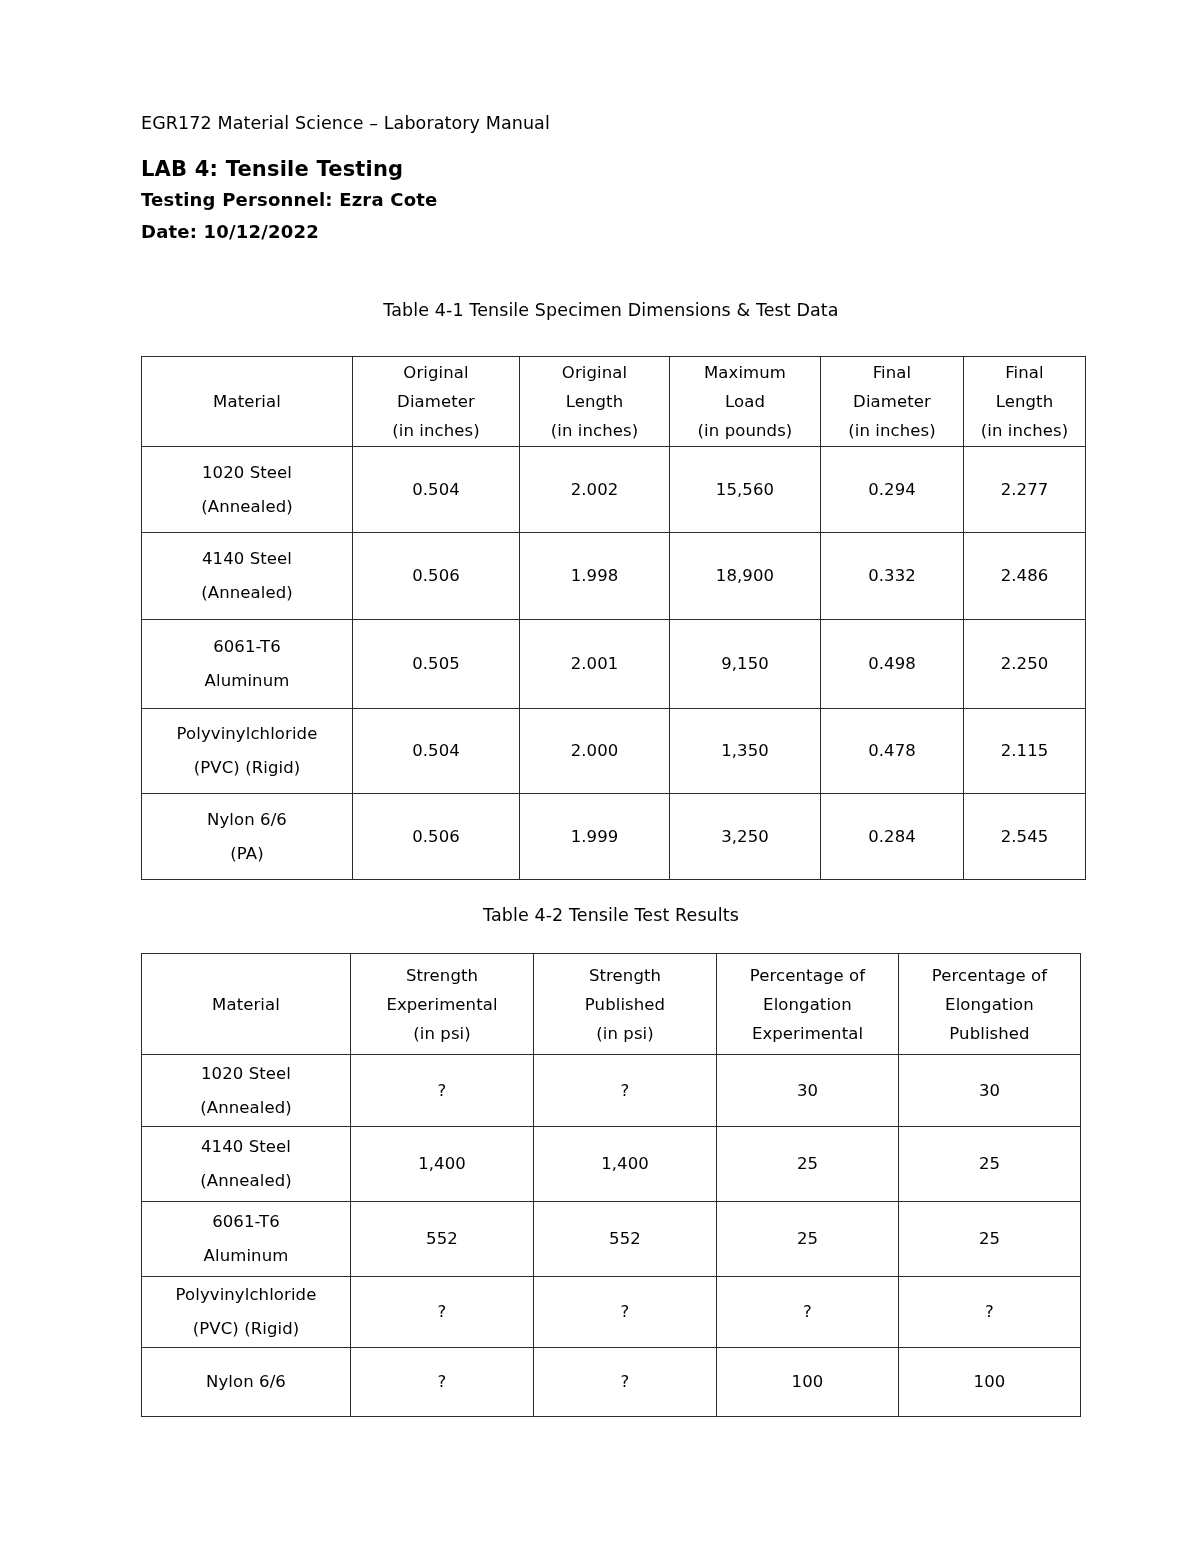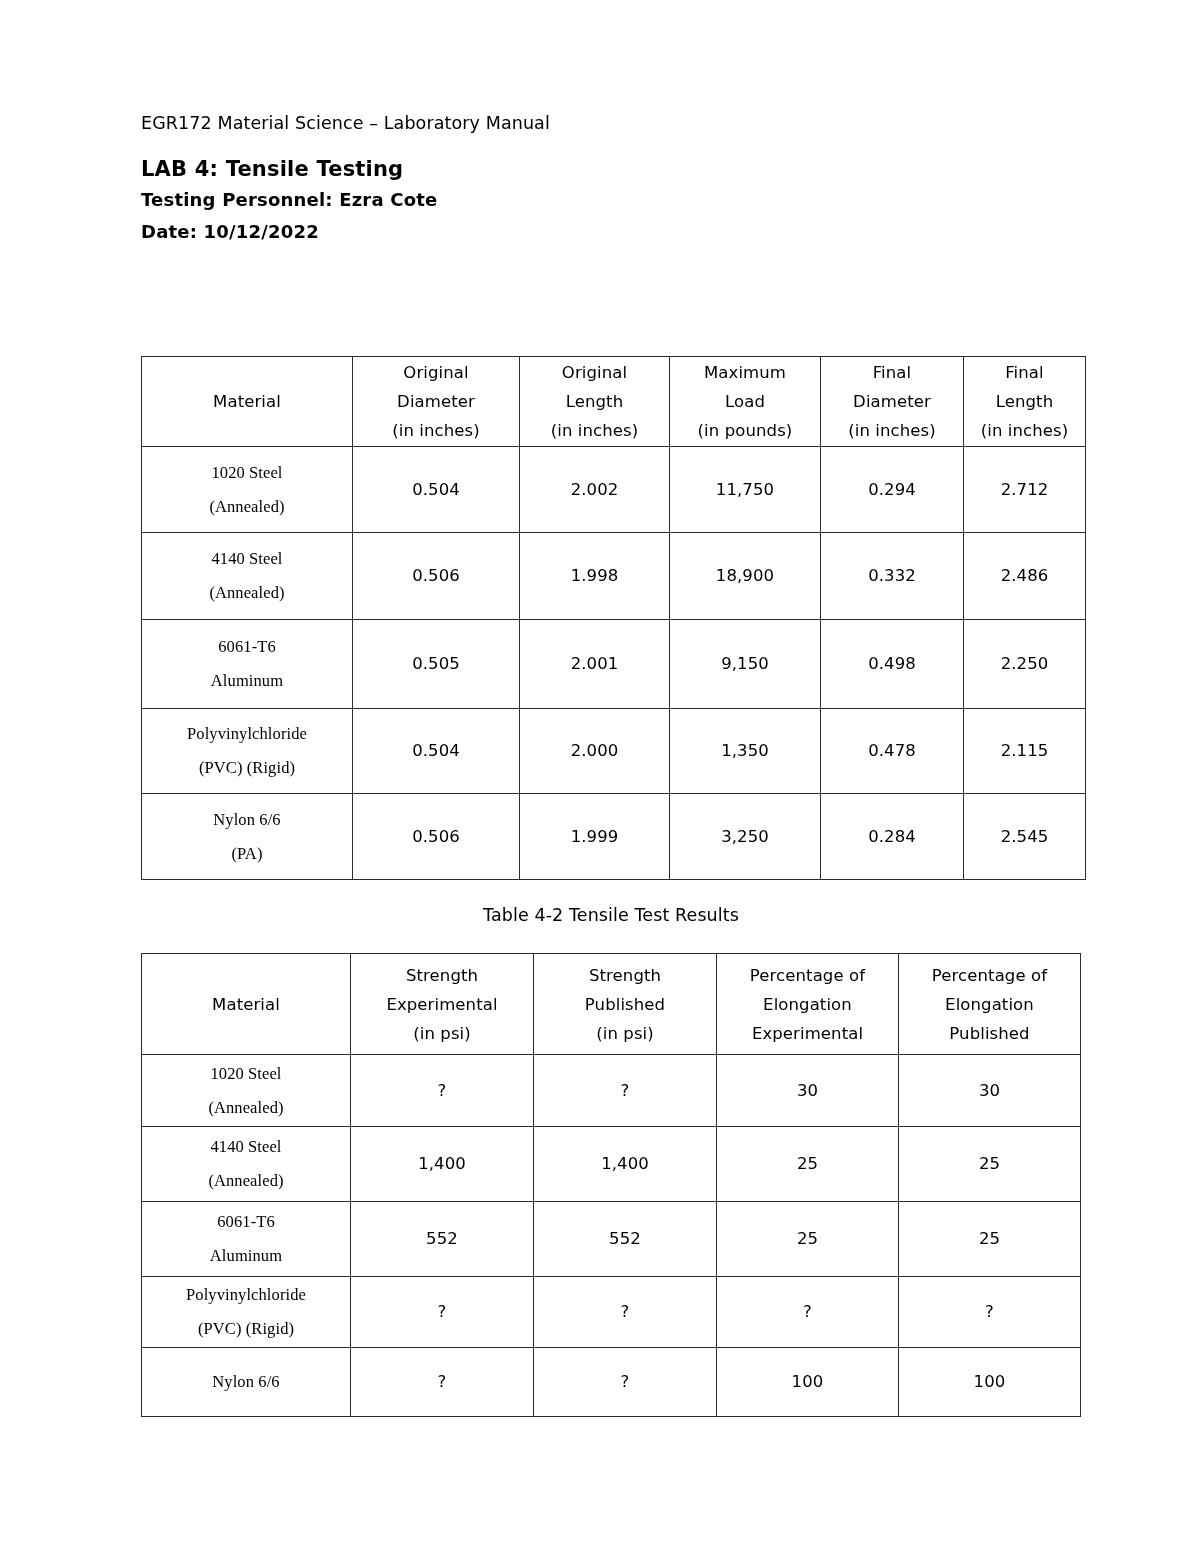--- a/index.html
+++ b/index.html
@@ -79,21 +79,21 @@
     padding: 0;
     text-align: center;
     vertical-align: middle;
     font-weight: normal;
     line-height: 22px;
   }
   table.data-table th {
     vertical-align: middle;
   }
   .hdr-stack > div { line-height: 29px; }
-  .mat-stack > div { line-height: 34px; font-family: Liberation Serif, serif; }
+  .mat-stack > div { line-height: 34px; }
 
   #table-4-1 {
     left: 141px;
     top: 356px;
     width: 944px;
   }
   #table-4-2 {
     left: 141px;
     top: 953px;
     width: 939px;
@@ -109,20 +109,21 @@
 
 <div class="page">
 
   <div class="doc-header">
     <div class="manual-line">EGR172 Material Science – Laboratory Manual</div>
     <div class="lab-title">LAB 4: Tensile Testing</div>
     <div class="personnel-line">Testing Personnel: Ezra Cote</div>
     <div class="date-line">Date: 10/12/2022</div>
   </div>
 
+  <div class="table-caption" id="caption-t1">Table 4-1 Tensile Specimen Dimensions &amp; Test Data</div>
 
   <table class="data-table" id="table-4-1">
     <colgroup>
       <col style="width:211px">
         <col style="width:167px">
         <col style="width:150px">
       <col style="width:151px">
         <col style="width:143px">
         <col style="width:122px">
     </colgroup>
@@ -173,23 +174,23 @@
     <tbody>
       <tr>
         <td style="height:85px">
           <div class="mat-stack">
             <div>1020 Steel</div>
             <div>(Annealed)</div>
           </div>
         </td>
         <td>0.504</td>
         <td>2.002</td>
-        <td>11,750</td>
+        <td>15,560</td>
         <td>0.294</td>
-        <td>2.712</td>
+        <td>2.277</td>
       </tr>
       <tr>
         <td style="height:86px">
           <div class="mat-stack">
             <div>4140 Steel</div>
             <div>(Annealed)</div>
           </div>
         </td>
         <td>0.506</td>
         <td>1.998</td>

